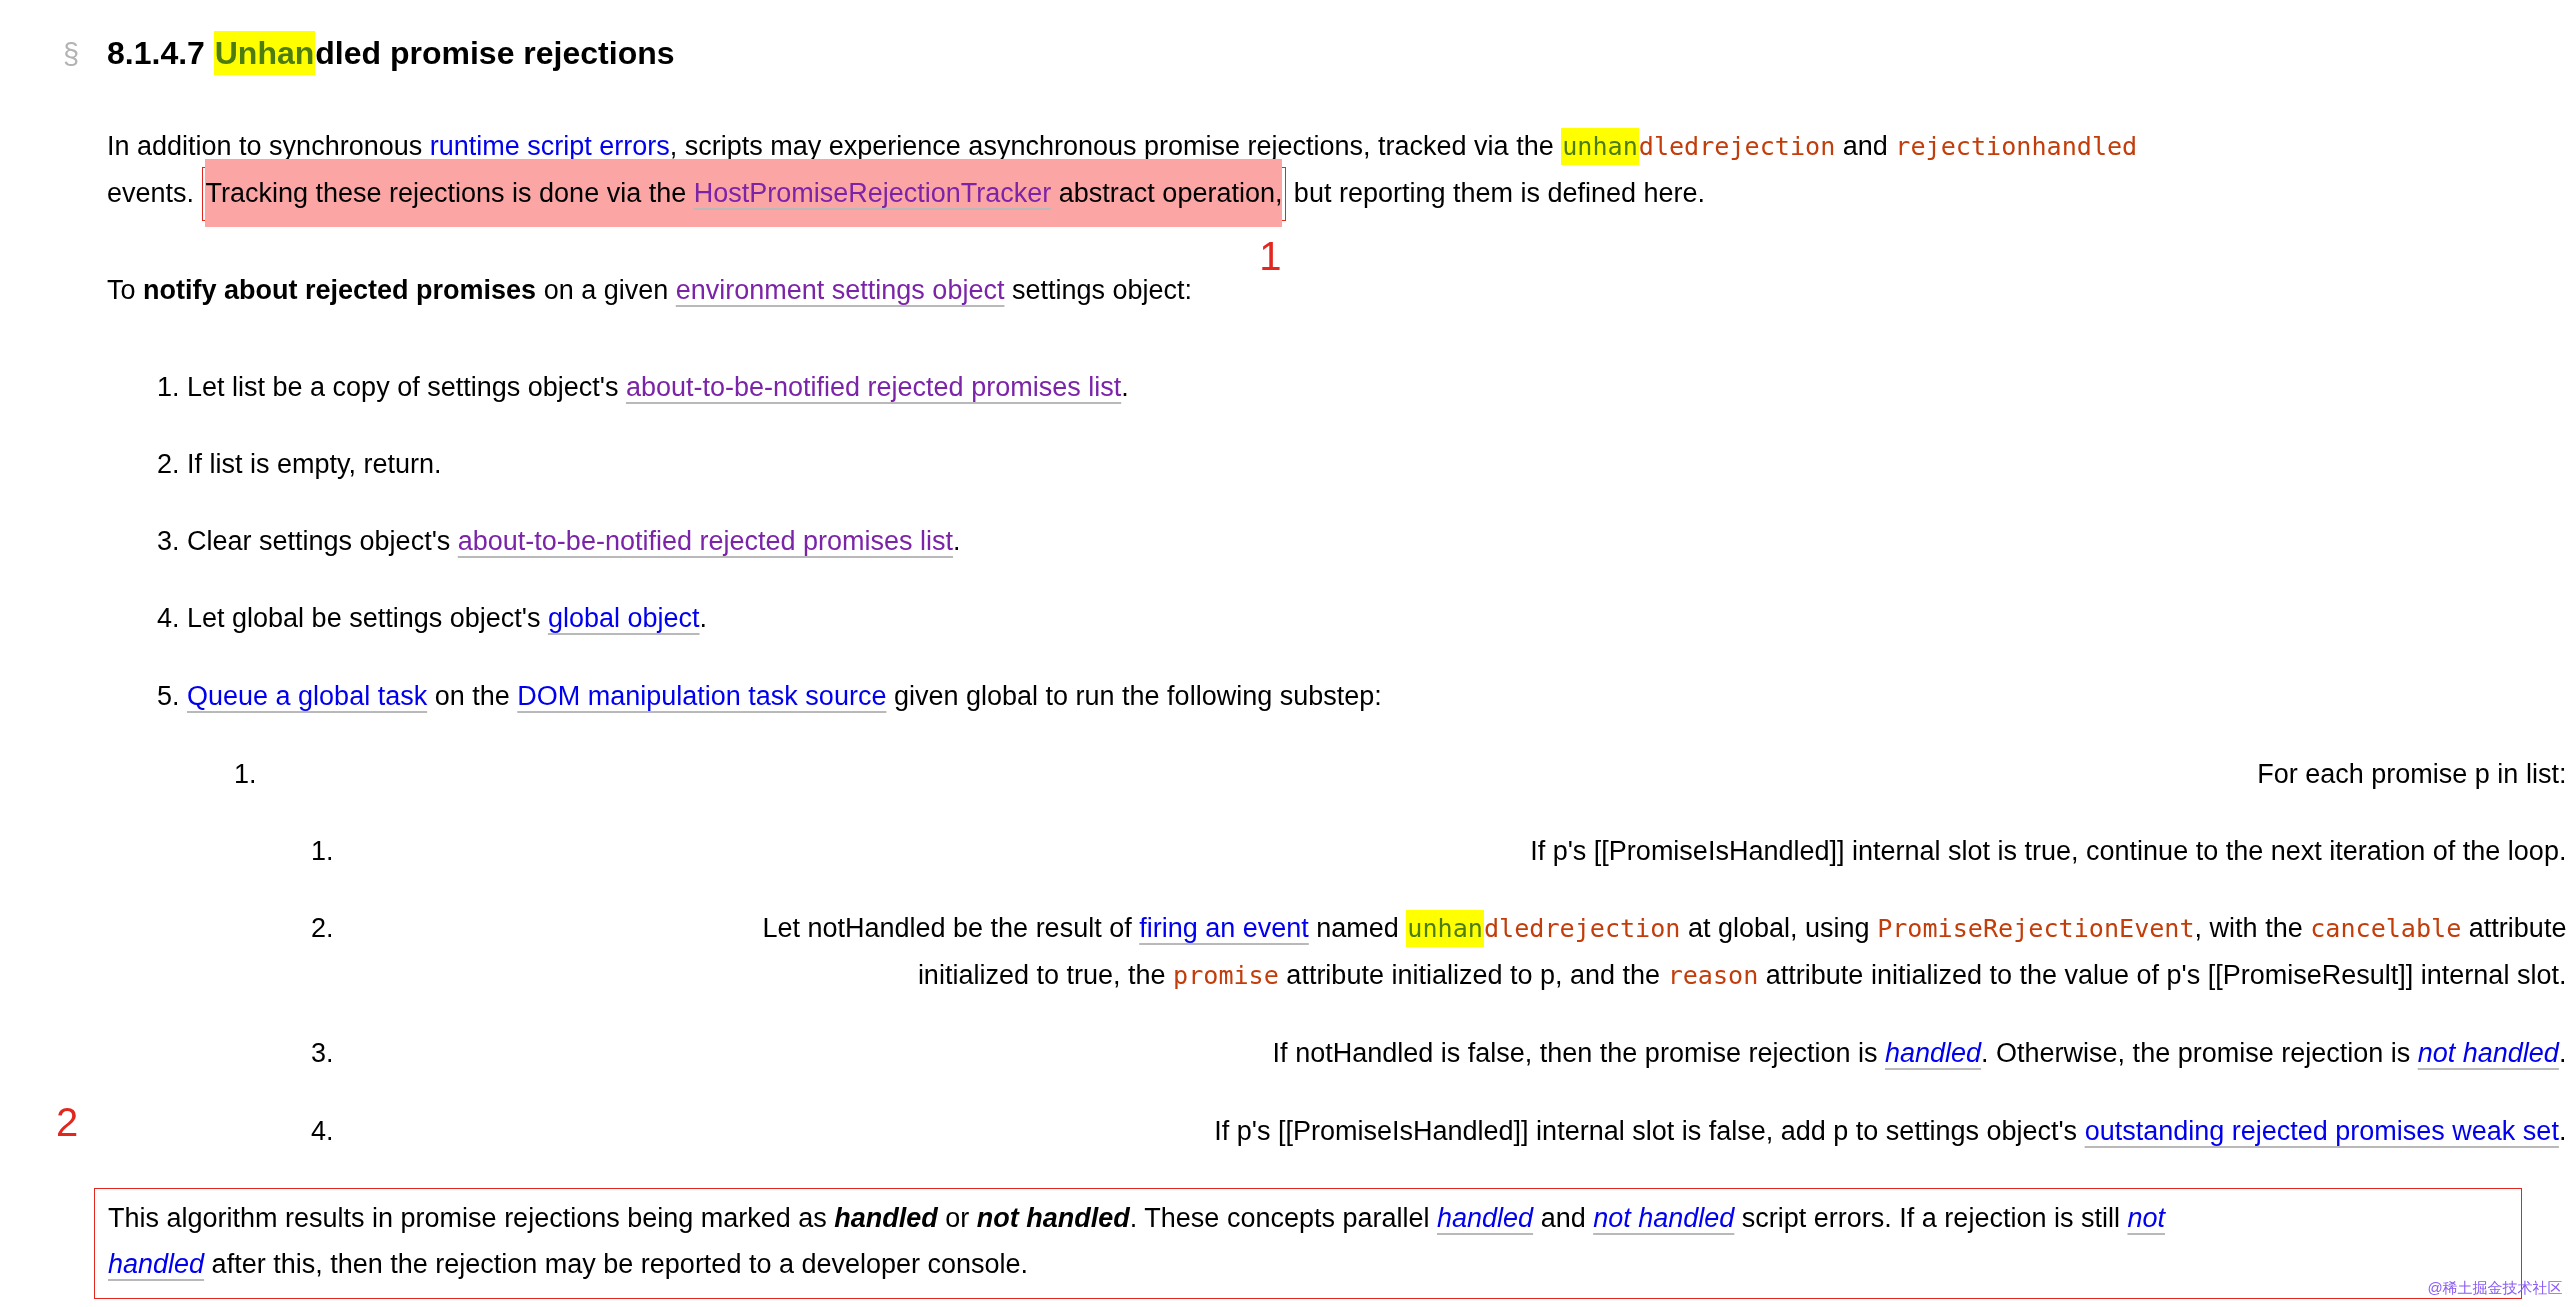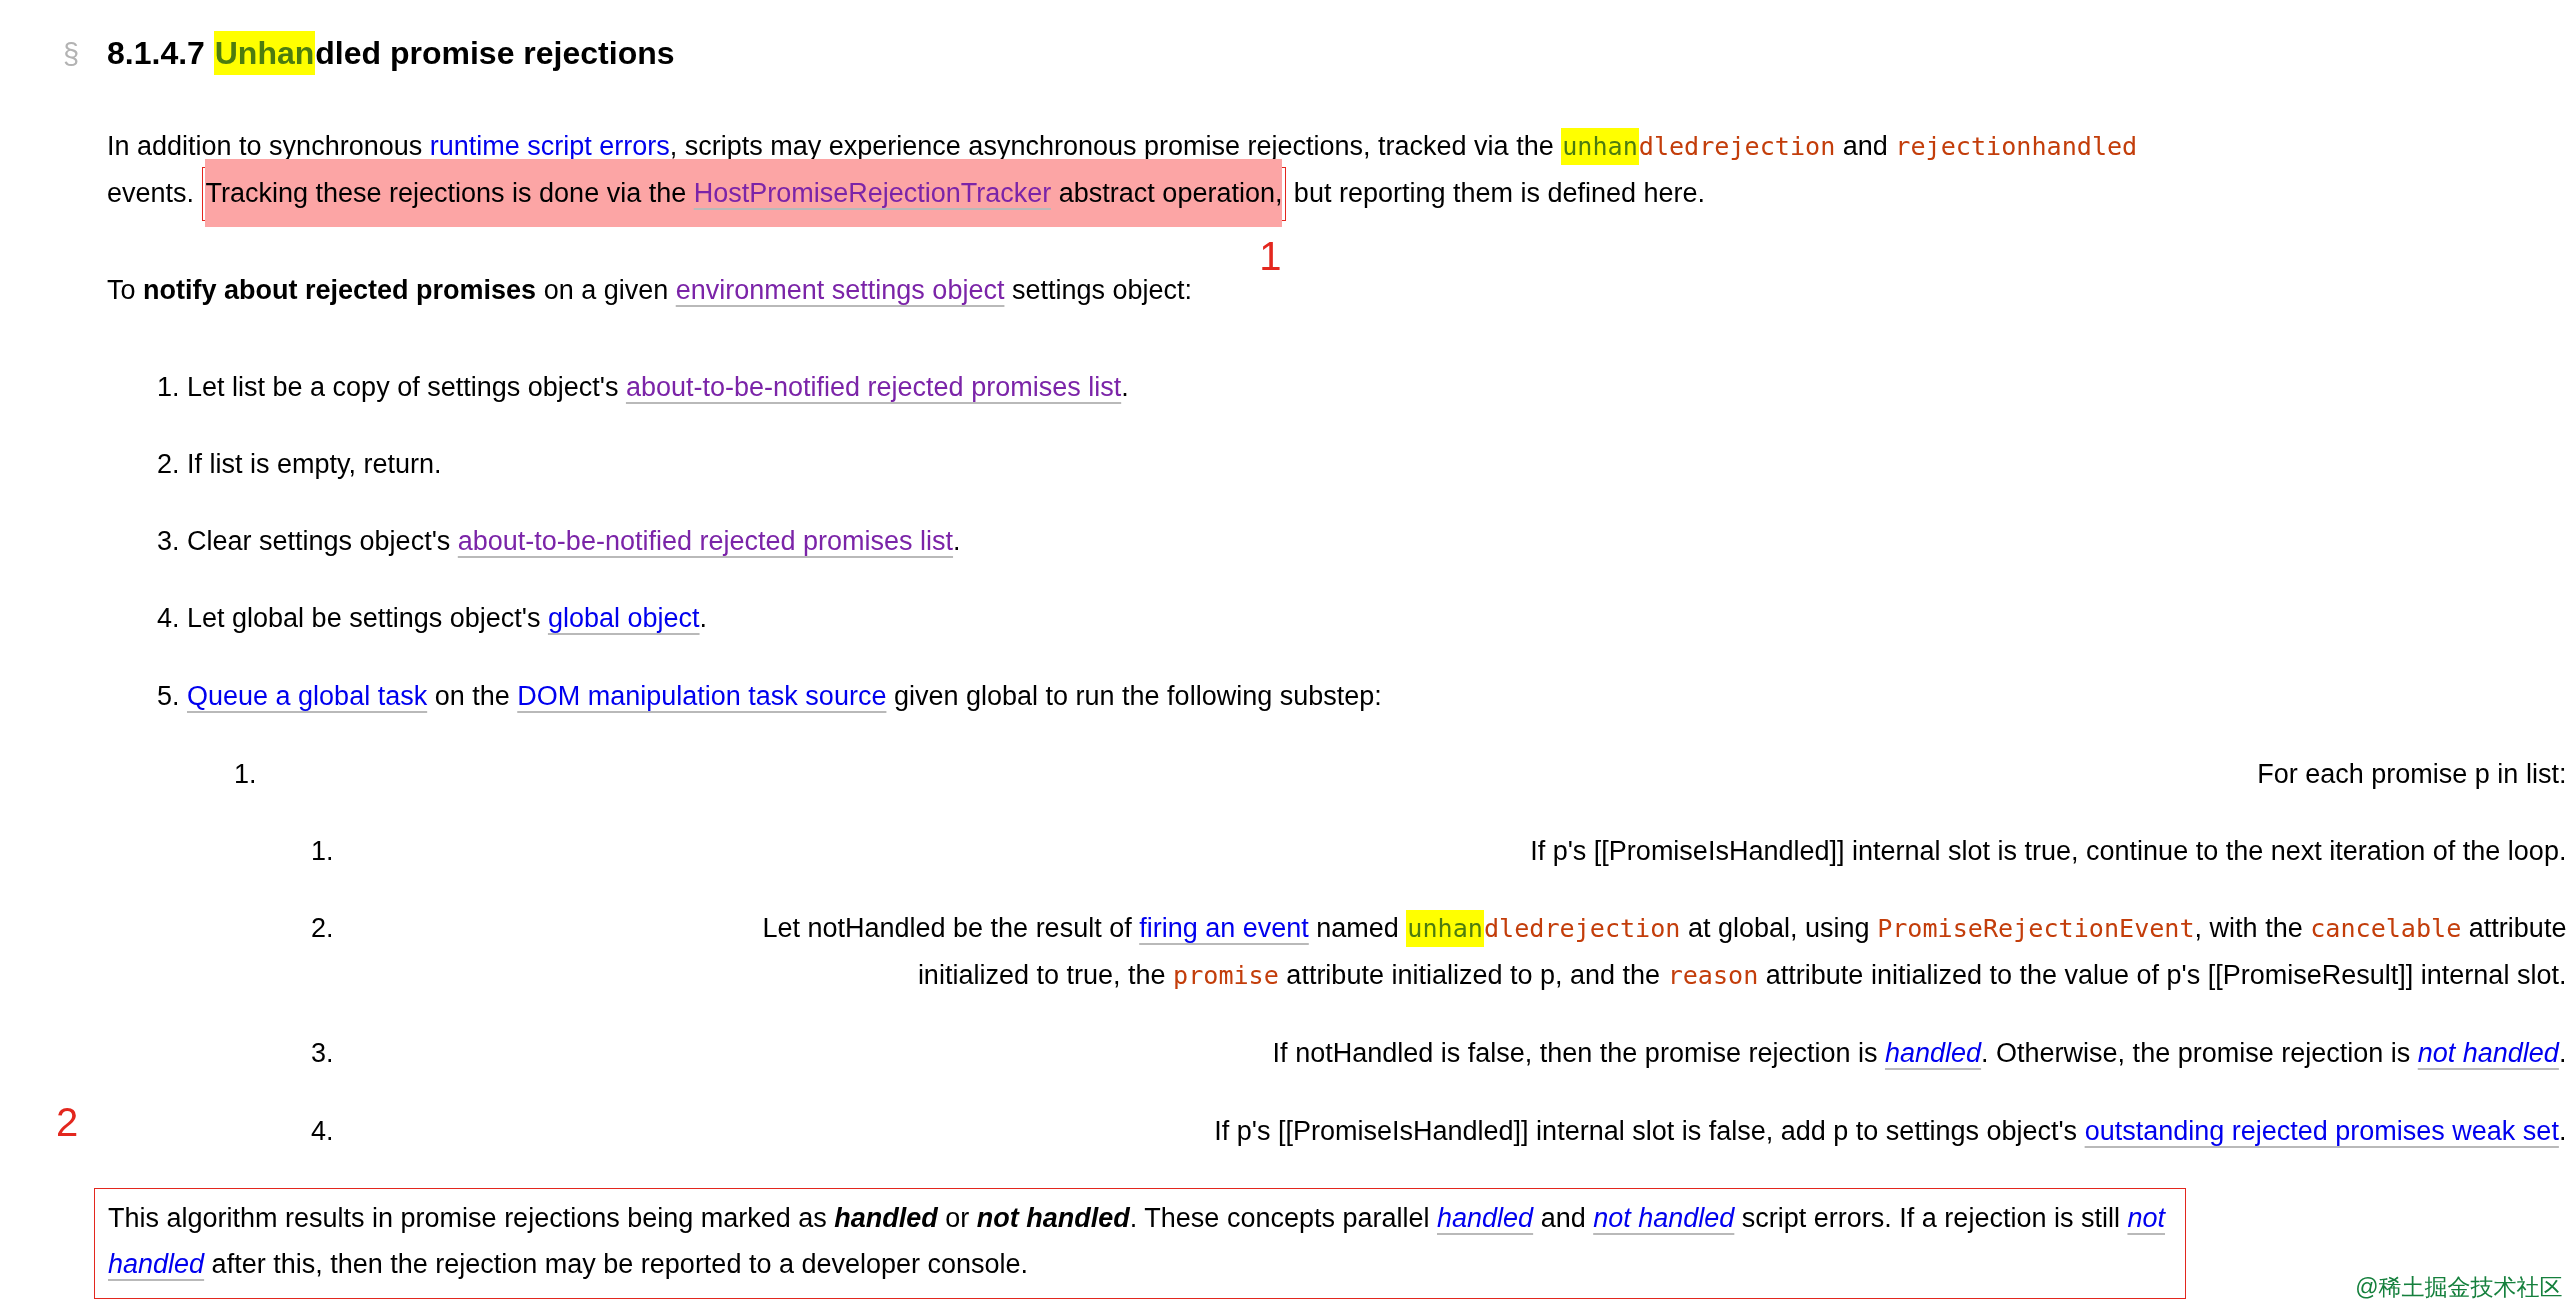--- a/index.html
+++ b/index.html
@@ -76,35 +76,35 @@
     right: 3.8px; bottom: -56px;
   }
   ol { list-style: decimal; margin: 33px 0; padding-left: 80px; }
   ol ol { margin: 31px 0 0 0; padding-left: 77px; text-align: right; }
   li { margin-bottom: 31px; }
   li:last-child { margin-bottom: 0; margin-top: 32px; }
   .annot-block {
     position: relative;
     box-sizing: border-box;
     border: 1.9px solid #E3271E;
-    width: 2092px;
+    width: 2428px;
     margin: 34px 0 34px -13.4px;
     padding: 5.7px 9.6px 11.5px 13.4px;
     overflow: hidden;
   }
   .annot-block p { margin: 0; white-space: nowrap; }
   #annot-label-2-wrap {
     position: absolute;
     left: 56px; top: 1102px;
   }
   .watermark {
     position: absolute;
     right: 13.4px; bottom: 5.7px;
-    color: #15803d;
-    font-size: 23px;
+    color: #8b5cf6;
+    font-size: 15px;
     line-height: 27px;
   }
 </style>
 </head>
 <body>
 
 <h1 class="sec-heading">
   <span class="section-mark">§</span><span><span class="b">8.1.4.7 </span><span class="b hl">Unhan</span><span class="b">dled promise rejections</span></span>
 </h1>
 

